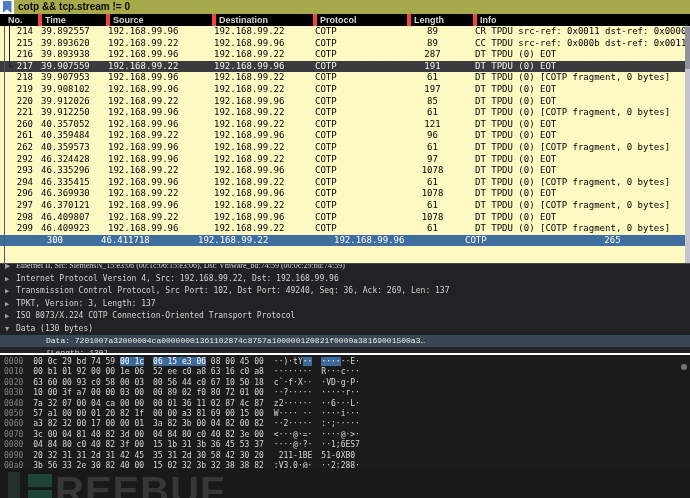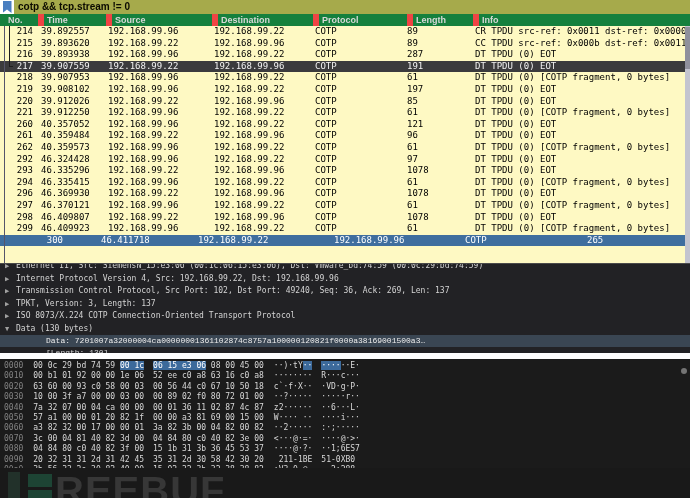--- a/index.html
+++ b/index.html
@@ -10,59 +10,59 @@
   
   .filter-bar { height:14px; background:#ffffff; display:flex; align-items:center; flex:none; }
   .bookmark-wrap { width:14px; height:14px; display:flex; align-items:center; justify-content:center; flex:none; }
   .bookmark { width:9px; height:12px; background:#4a7fc1;
               clip-path:polygon(0 0,100% 0,100% 100%,50% 70%,0 100%); }
   .filter-input { flex:1; height:14px; background:#a6aa4b; color:#0b0b00;
                   font:bold 10px/14px "Liberation Sans", sans-serif; padding-left:4px;
                   white-space:nowrap; overflow:hidden; }
 
   
-  .pkt-header { height:12px; flex:none; background:#15803d; display:grid;
+  .pkt-header { height:12px; flex:none; background:#000000; display:grid;
                 grid-template-columns:14px 24px 68px 106px 101px 94px 66px 1fr;
                 font:bold 9px/12px "Liberation Sans", sans-serif; color:#d8d8d8; }
   .hcell { white-space:nowrap; overflow:hidden; }
   .h-no { grid-column:1/3; padding-left:8px; }
-  .h-sep { border-left:6px solid #ef4444; padding-left:3px; }
+  .h-sep { border-left:4px solid #ef4444; padding-left:3px; }
 
   
   .pkt-list { height:237px; flex:none; background:#fef9c3; position:relative; overflow:hidden; }
   .pkt-row { display:grid; grid-template-columns:14px 24px 68px 106px 101px 94px 66px 1fr;
              height:11.6px; font:9px/11.6px "DejaVu Sans Mono", monospace; color:#000;
              white-space:nowrap; }
   .pkt-row.selected-dark { background:#3b3b3d; color:#f2f2f2; }
   .pkt-row.selected-blue { background:#3f6e9e; color:#ffffff;gap:30px; }
   .cell { overflow:hidden; white-space:nowrap; }
   .c-no { text-align:right; padding-right:5px; }
   .c-time { padding-left:3px; }
   .c-src,.c-dst,.c-proto { padding-left:2px; }
-  .c-len { text-align:left; padding-right:15px; }
+  .c-len { text-align:center; padding-right:15px; }
   .c-info { padding-left:2px; }
   .conv-a { position:absolute; left:4px; top:0; height:100%; width:0;
             border-left:1px solid #55556a; }
   .conv-b { position:absolute; left:9px; top:0; height:41px; width:4px;
             border-left:1px solid #1d1d1d; border-bottom:1px solid #1d1d1d; }
   .pl-scroll { position:absolute; right:0; top:0; width:5px; height:100%; background:#c3c4cf; }
   .pl-thumb { position:absolute; right:0; top:1px; width:5px; height:42px; background:#8f909c; }
 
   
   .details { height:90px; flex:none; background:#222225; border-top:1px solid #4a4a4a;
              overflow:hidden; padding-top:2px; color:#d4d4d4;
              font:8px/11.5px "DejaVu Sans Mono", monospace; }
   .dt-row { white-space:pre; overflow:hidden; padding-left:5px; }
-  .dt-clip { margin-top:-6px; }
+  .dt-clip { margin-top:-6px;font-family:Liberation Serif, serif; }
   .dt-child { padding-left:46px;font-family:Liberation Mono, monospace; }
   .dt-sel { background:#3a4653; color:#ececec; }
   .dt-arrow { display:inline-block; width:11px; font-size:7px; color:#a0a0a0; }
 
   
-  .hexpane { height:115px; flex:none; background:#1b1b1b; border-top:6px solid #ffffff;
+  .hexpane { height:115px; flex:none; background:#1b1b1b; border-top:2px solid #ffffff;
              padding:2px 0 0 4px; position:relative; overflow:hidden;
              font:8px/10.4px "DejaVu Sans Mono", monospace; color:#d8d8d8; }
   .hex-row { white-space:pre; }
   .hx-off { color:#828282; margin-right:10px; }
   .hx-h1 { margin-right:9px; }
   .hx-a1 { margin-left:10px; margin-right:9px; }
   .hl { background:#3c6a9b; color:#ffffff; }
   .hx-thumb { position:absolute; right:3px; top:9px; width:6px; height:6px;
               border-radius:3px; background:#747474; }
 

